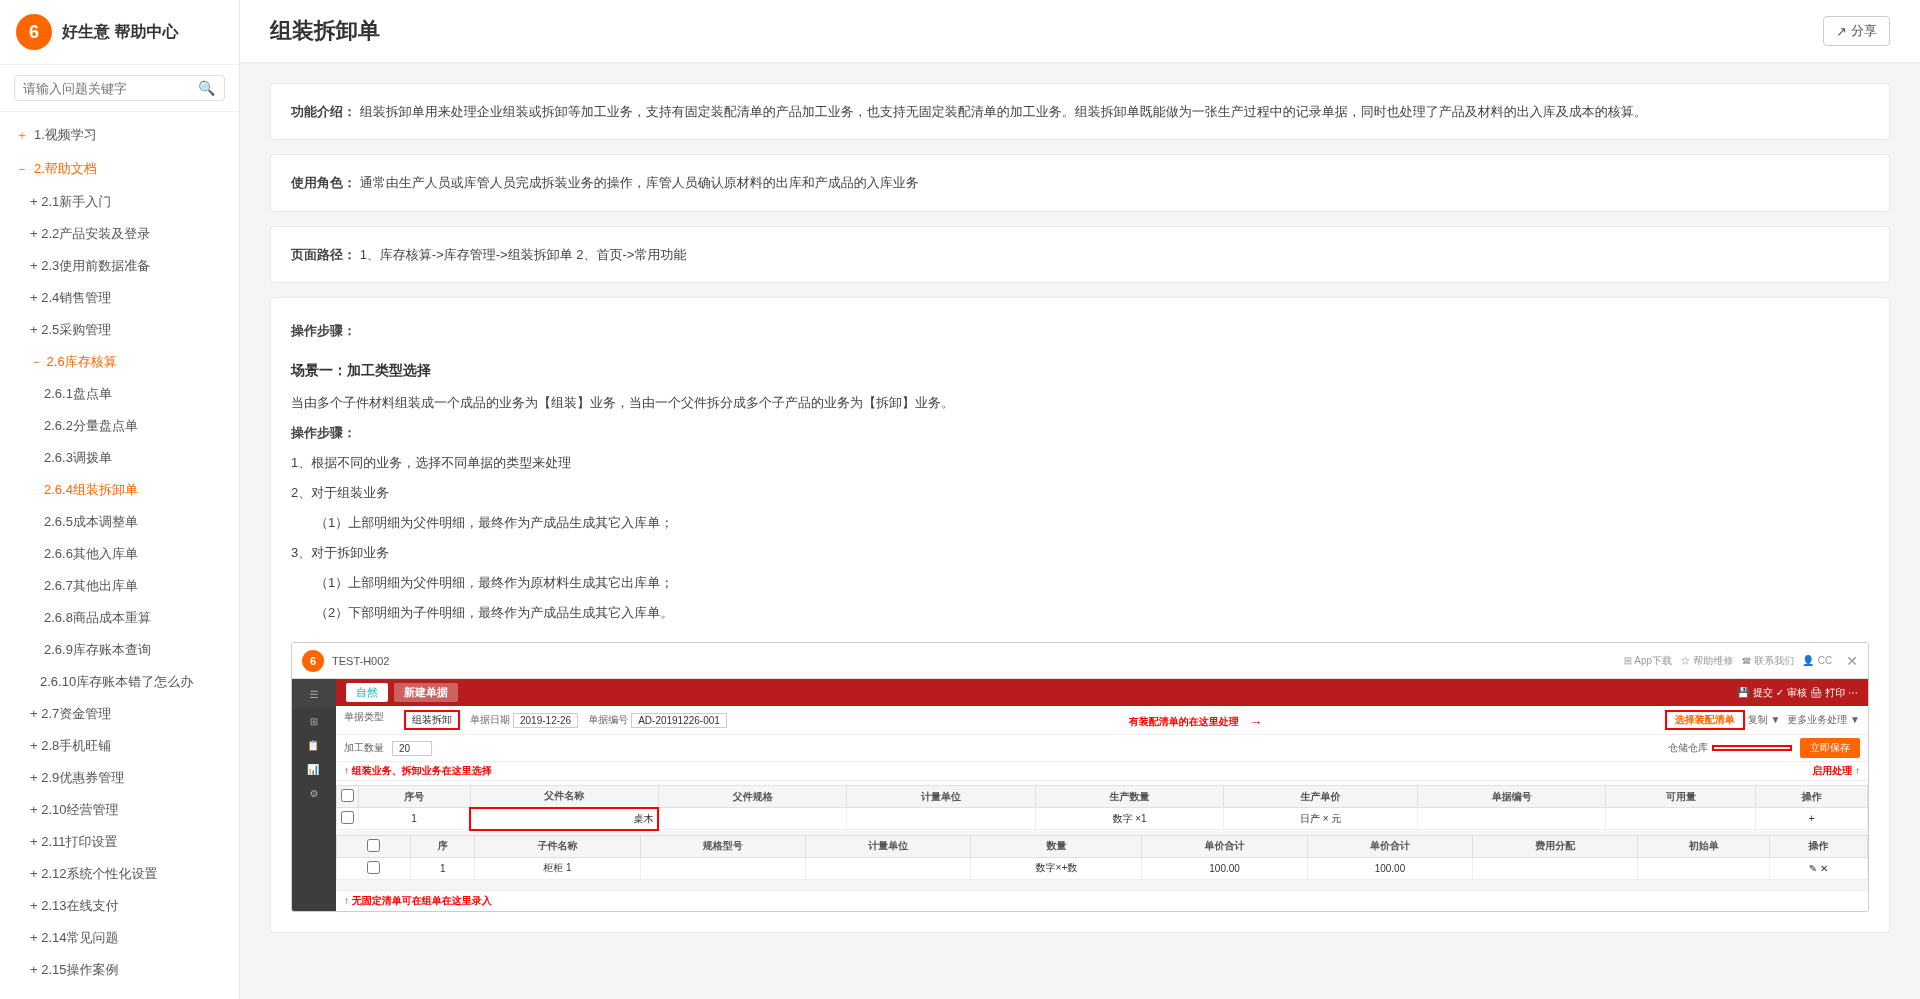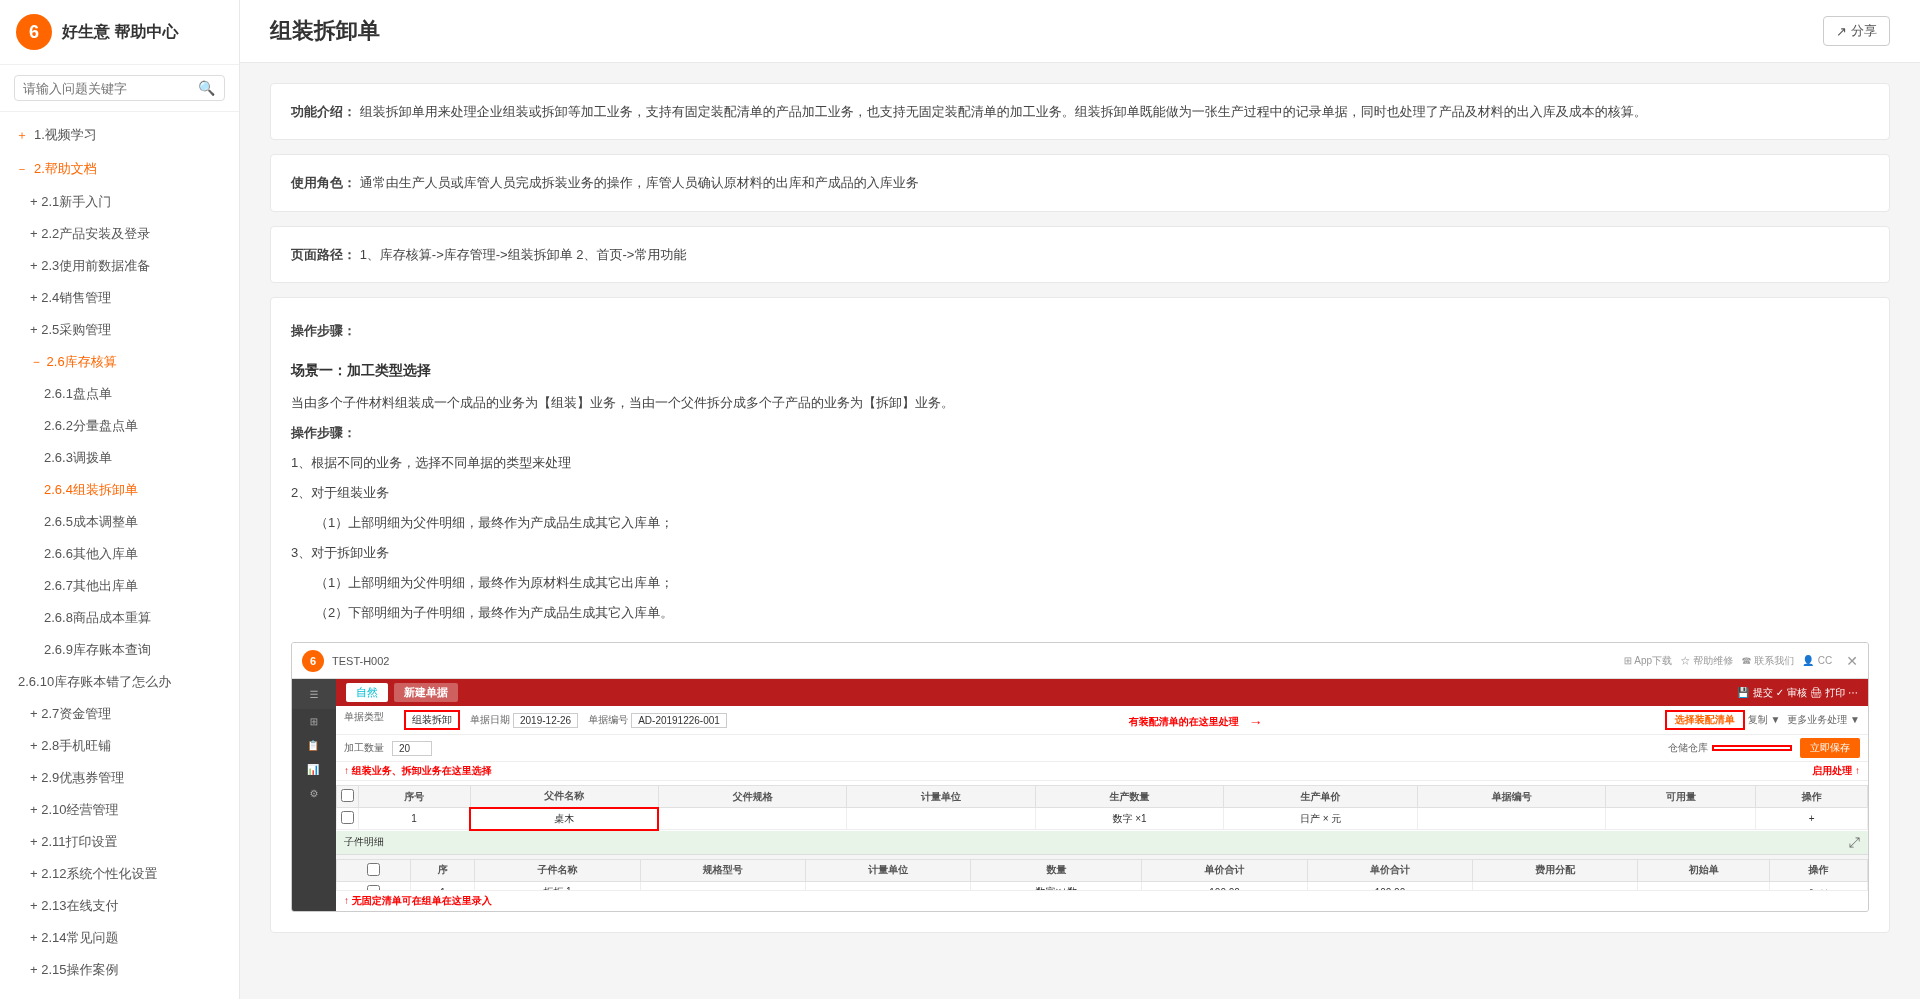--- a/index.html
+++ b/index.html
@@ -263,21 +263,21 @@
     </div>
     <div class="sub-item" style="padding-left:44px;">
       <span>2.6.7其他出库单</span>
     </div>
     <div class="sub-item" style="padding-left:44px;">
       <span>2.6.8商品成本重算</span>
     </div>
     <div class="sub-item" style="padding-left:44px;">
       <span>2.6.9库存账本查询</span>
     </div>
-    <div class="sub-item" style="padding-left:18px;">
+    <div class="sub-item" style="padding-left:40px;">
       <span>2.6.10库存账本错了怎么办</span>
     </div>
     <div class="sub-item">
       <span>+ 2.7资金管理</span>
     </div>
     <div class="sub-item">
       <span>+ 2.8手机旺铺</span>
     </div>
     <div class="sub-item">
       <span>+ 2.9优惠券管理</span>
@@ -433,39 +433,34 @@
                       <th>生产单价</th>
                       <th>单据编号</th>
                       <th>可用量</th>
                       <th>操作</th>
                     </tr>
                   </thead>
                   <tbody>
                     <tr>
                       <td><input type="checkbox" style=""></td>
                       <td>1</td>
-                      <td style="border:2px solid red;">桌木</td>
+                      <td style="border:2px solid red;text-align:right;">桌木</td>
                       <td></td>
                       <td></td>
                       <td>数字 ×1</td>
                       <td>日产 × 元</td>
                       <td></td>
                       <td></td>
                       <td>+</td>
                     </tr>
                   </tbody>
                 </table>
               </div>
 
               <div style="overflow-x:auto;background:#f5f5f5;flex:1;">
-                <div style="background:#e8f4e8;padding:3px 8px;font-size:10px;color:#333;border-bottom:1px solid #ddd;display:flex;align-items:center;gap:6px;">
-                  <span>子件明细</span>
-                  <div style="flex:1;"></div>
-                  <span style="cursor:pointer;color:#666;font-size:14px;">⤢</span>
-                </div>
                 <table class="fake-table" style="min-width:700px;">
                   <thead>
                     <tr>
                       <th><input type="checkbox" style=""></th>
                       <th>序</th>
                       <th>子件名称</th>
                       <th>规格型号</th>
                       <th>计量单位</th>
                       <th>数量</th>
                       <th>单价合计</th>

